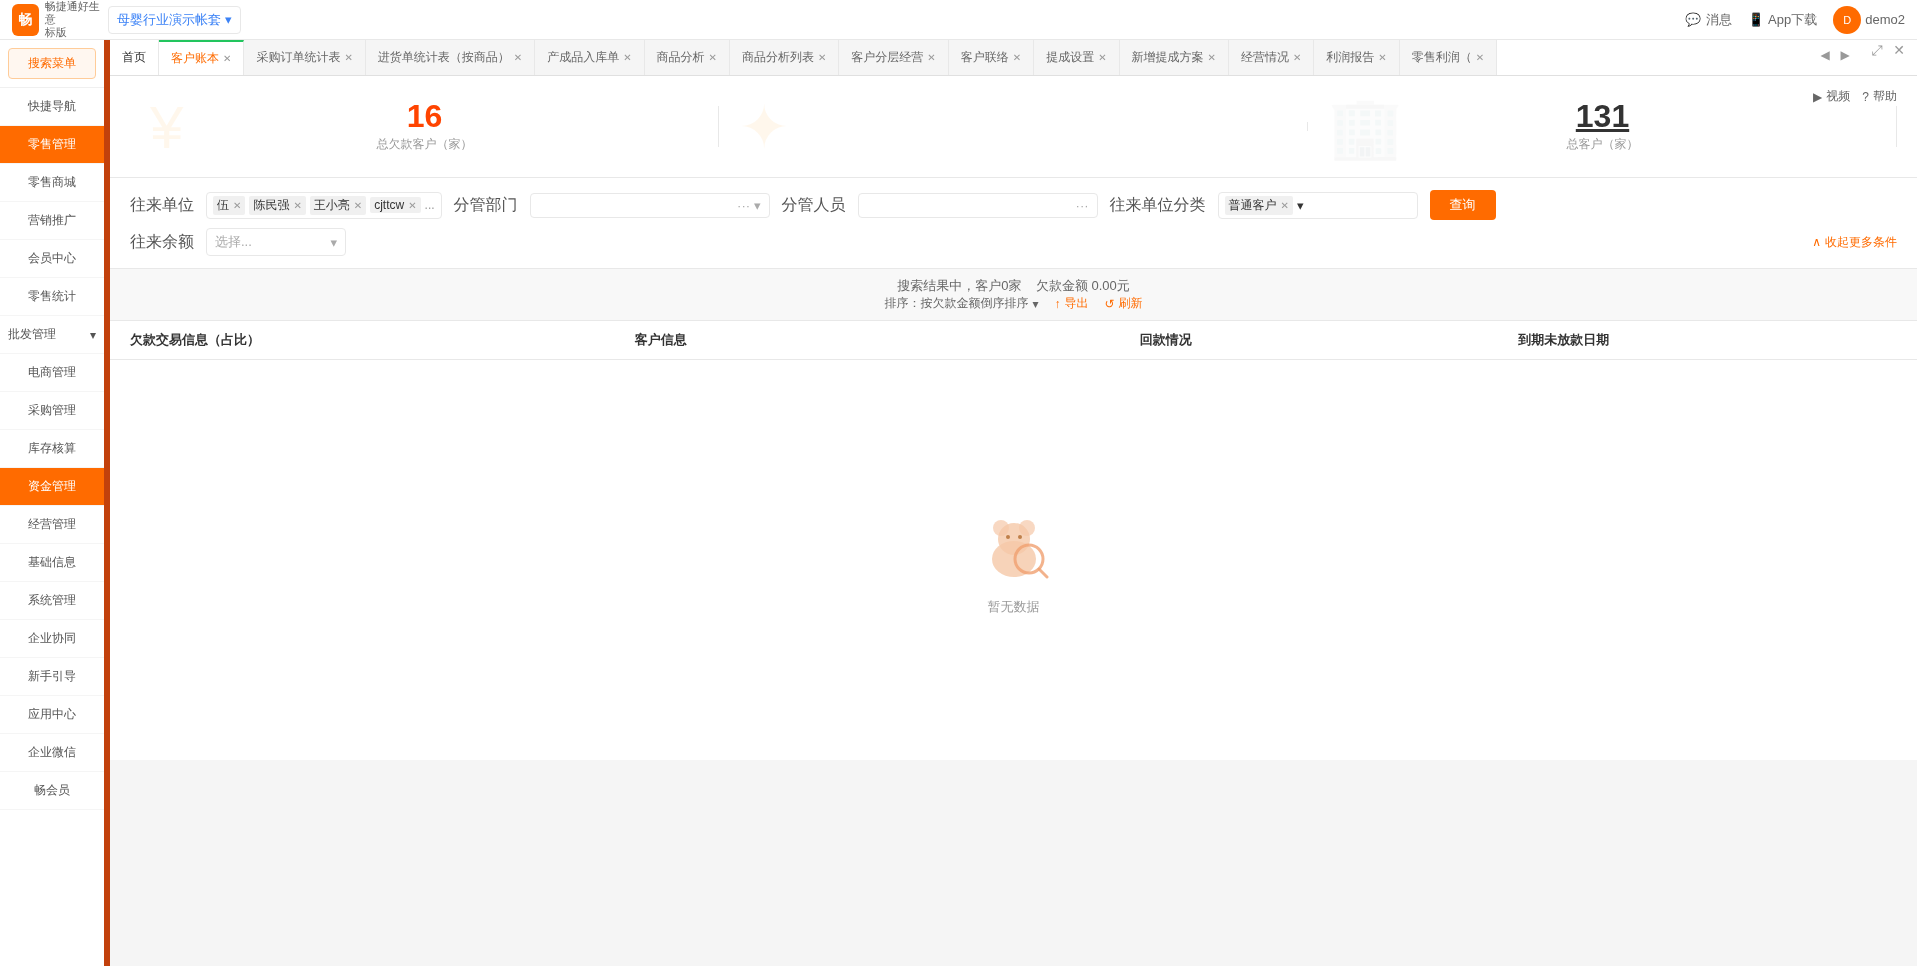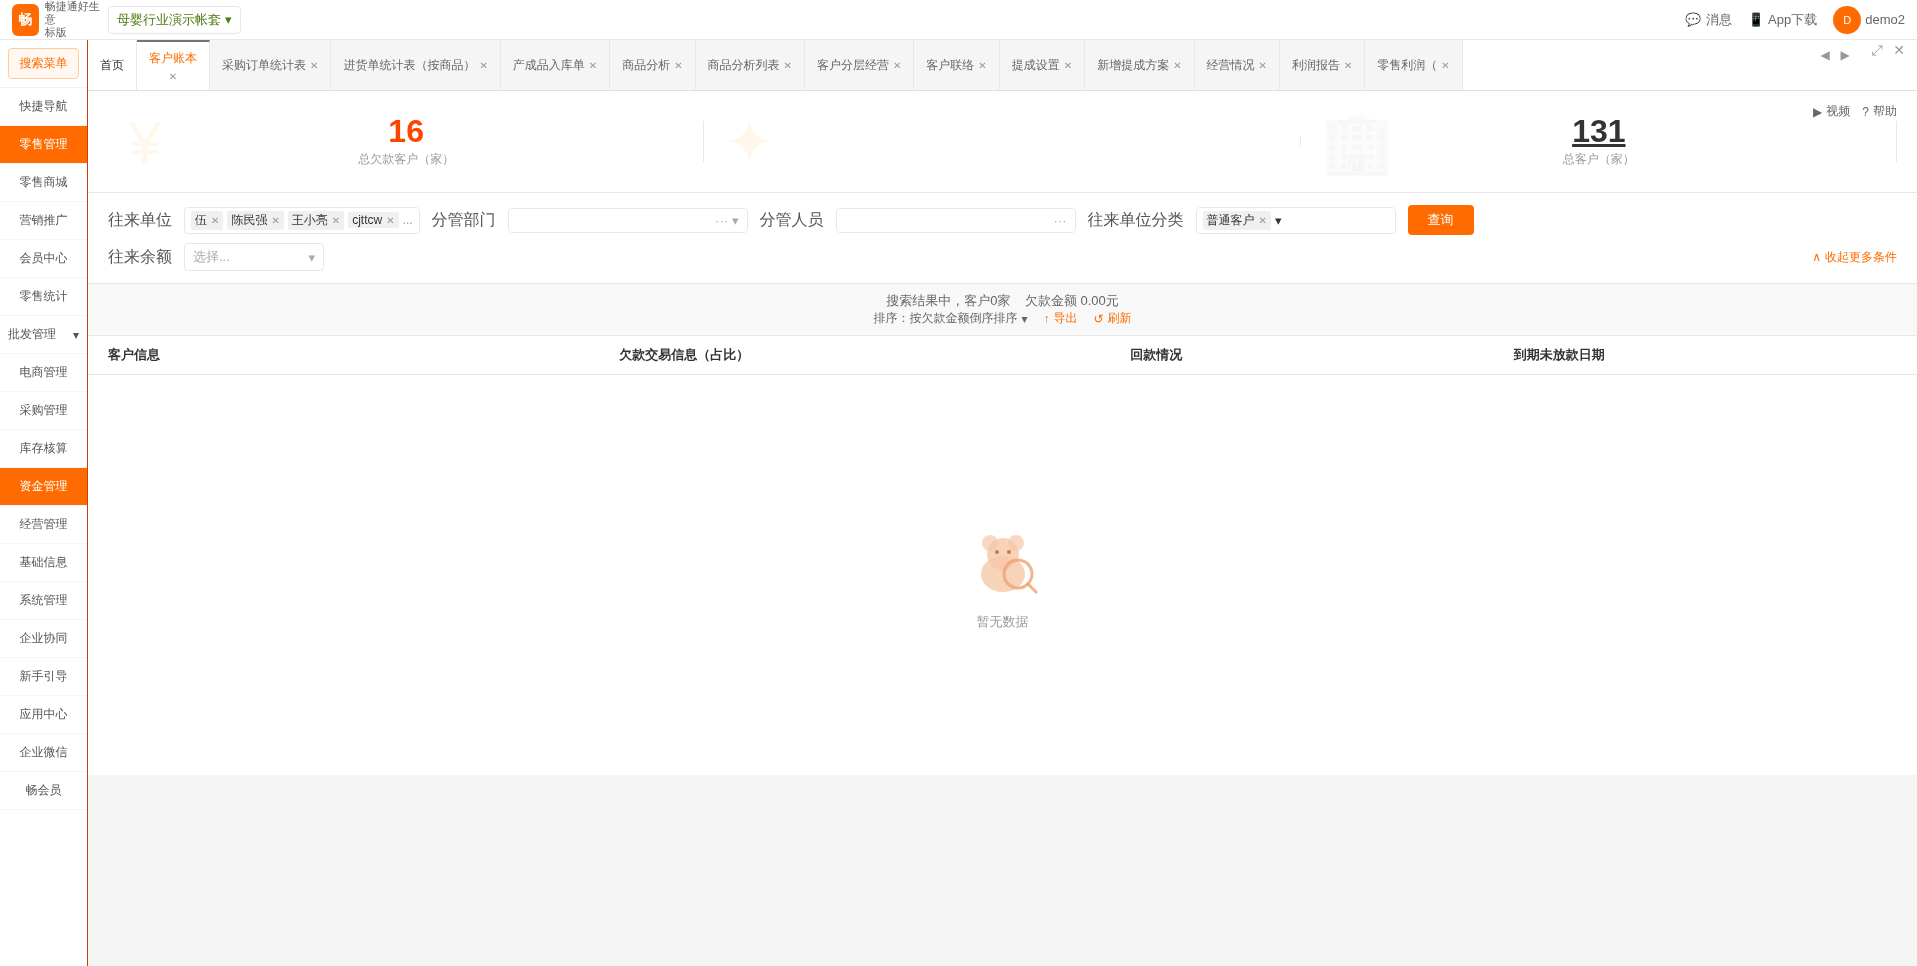--- a/index.html
+++ b/index.html
@@ -4,44 +4,44 @@
   <style>
     * { box-sizing: border-box; margin: 0; padding: 0; }
     body { font-family: 'Microsoft YaHei', Arial, sans-serif; font-size: 13px; background: #f5f5f5; color: #333; display: flex; flex-direction: column; height: 100vh; overflow: hidden; }
 
     
     .top-bar { background: #fff; height: 40px; display: flex; align-items: center; padding: 0 12px; border-bottom: 1px solid #e8e8e8; justify-content: space-between; flex-shrink: 0; }
     .top-bar-left { display: flex; align-items: center; gap: 8px; }
     .logo-area { display: flex; align-items: center; gap: 6px; width: 88px; flex-shrink: 0; }
     .logo-icon { width: 32px; height: 32px; background: #ff6b00; border-radius: 6px; display: flex; align-items: center; justify-content: center; color: white; font-size: 14px; font-weight: bold; }
     .logo-text { font-size: 11px; color: #666; line-height: 1.2; }
-    .company-selector { display: flex; align-items: center; gap: 4px; font-size: 13px; color: #4d7c0f; cursor: pointer; padding: 4px 8px; border: 1px solid #e8e8e8; border-radius: 4px; }
+    .company-selector { display: flex; align-items: center; gap: 4px; font-size: 13px; color: #3b82f6; cursor: pointer; padding: 4px 8px; border: 1px solid #e8e8e8; border-radius: 4px; }
     .top-bar-right { display: flex; align-items: center; gap: 16px; }
     .top-right-item { display: flex; align-items: center; gap: 4px; font-size: 13px; color: #666; cursor: pointer; }
     .avatar { width: 28px; height: 28px; border-radius: 50%; background: #ff6b00; display: flex; align-items: center; justify-content: center; color: white; font-size: 11px; }
 
     
     .main-layout { display: flex; flex: 1; overflow: hidden; }
 
     
-    .sidebar { width: 88px; background: #fff; border-right: 1px solid #c2410c; display: flex; flex-direction: column; flex-shrink: 0; overflow-y: auto; }
+    .sidebar { width: 110px; background: #fff; border-right: 6px solid #c2410c; display: flex; flex-direction: column; flex-shrink: 0; overflow-y: auto; }
     .sidebar-search { padding: 8px; border-bottom: 1px solid #f0f0f0; }
     .sidebar-search-btn { width: 100%; padding: 6px; background: #fff7f0; border: 1px solid #ffcc99; border-radius: 4px; color: #ff6b00; font-size: 12px; text-align: center; cursor: pointer; }
     .sidebar-nav-item { padding: 10px 8px; text-align: center; cursor: pointer; font-size: 12px; color: #555; border-bottom: 1px solid #f5f5f5; }
     .sidebar-nav-item.active { background: #ff6b00; color: white; }
     .sidebar-nav-item.has-sub { display: flex; align-items: center; justify-content: space-between; padding: 10px 8px; }
 
     
     .content-area { flex: 1; display: flex; flex-direction: column; overflow: hidden; }
 
     
     .tab-bar { background: #fff; display: flex; align-items: flex-start; border-bottom: 1px solid #e0e0e0; flex-shrink: 0; overflow: hidden; }
     .tabs-container { display: flex; flex: 1; overflow: hidden; }
     .tab { display: flex; align-items: center; gap: 4px; padding: 8px 12px; font-size: 12px; color: #666; cursor: pointer; border-right: 1px solid #e8e8e8; white-space: nowrap; flex-shrink: 0; background: #f5f5f5; }
-    .tab.active { background: #fff; color: #ff6b00; border-top: 2px solid #737373; flex-direction: column; }
+    .tab.active { background: #fff; color: #ff6b00; border-top: 2px solid #22c55e; }
     .tab:first-child { background: #fff; color: #333; border-top: none; }
     .tab-close { color: #999; font-size: 10px; cursor: pointer; }
     .tab-arrows { display: flex; align-items: center; padding: 0 4px; }
     .tab-arrow { width: 20px; height: 30px; display: flex; align-items: center; justify-content: center; cursor: pointer; color: #999; font-size: 12px; }
     .tab-actions { display: flex; align-items: center; gap: 2px; padding: 0 8px; }
     .tab-action-btn { width: 20px; height: 20px; display: flex; align-items: center; justify-content: center; cursor: pointer; color: #999; font-size: 14px; }
 
     
     .page-content { flex: 1; overflow-y: auto; padding: 0; background: #f5f5f5; }
 
@@ -328,22 +328,22 @@
           </div>
           <div class="result-action-btn">
             <span>↺</span>
             <span>刷新</span>
           </div>
         </div>
       </div>
 
       <div class="table-area">
         <div class="table-header">
+          <div>欠款交易信息（占比）</div>
           <div>客户信息</div>
-          <div>欠款交易信息（占比）</div>
           <div>回款情况</div>
           <div>到期未放款日期</div>
         </div>
         <div class="table-body">
 
           <div style="position:relative;width:90px;height:90px;">
             <svg width="90" height="90" viewBox="0 0 90 90">
 
               <ellipse cx="45" cy="55" rx="22" ry="18" fill="#f5c8a8" opacity="0.8"></ellipse>
 

